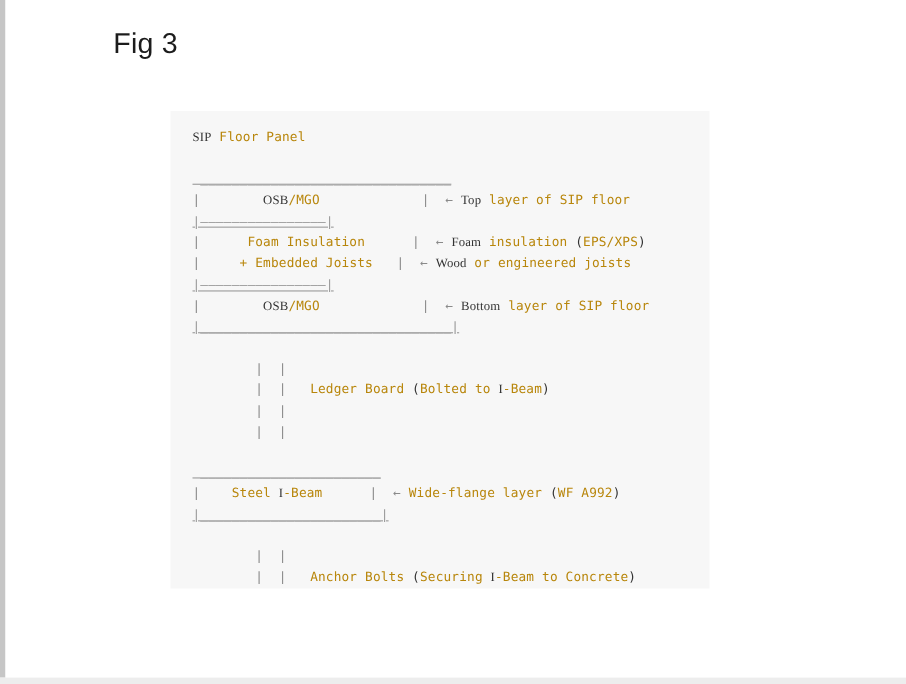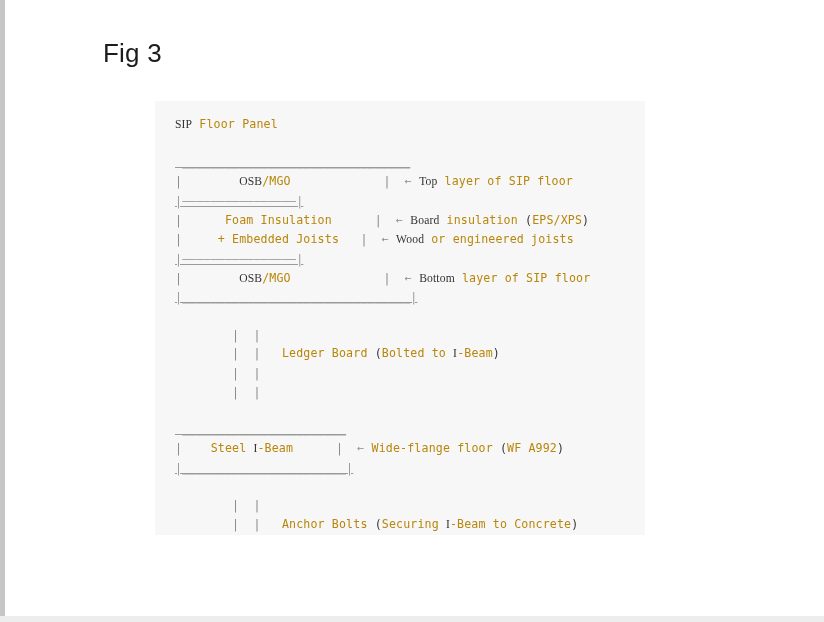--- a/index.html
+++ b/index.html
@@ -45,21 +45,20 @@
 
   .fig-title {
     position: absolute;
     left: 98px;
     top: 22px;
     font-size: 26px;
     font-weight: 400;
     color: #1c1c1c;
     letter-spacing: 0.2px;
     line-height: 34px;
-    margin-top: 14px;
   }
 
   .code-panel {
     position: absolute;
     left: 150px;
     top: 101px;
     width: 490px;
     height: 434px;
     background: #f7f7f7;
     box-sizing: border-box;
@@ -94,33 +93,33 @@
 <div class="page">
 
   <div class="fig-title">Fig 3</div>
 
   <div class="code-panel">
     <pre class="code-block"><span class="tok-kw">SIP</span><span class="tok-str"> Floor Panel</span>
 
 <span class="tok-box"> ________________________________</span>
 <span class="tok-pipe">|</span>        <span class="tok-kw">OSB</span><span class="tok-str">/MGO</span>             <span class="tok-pipe">|</span>  <span class="tok-arr">←</span> <span class="tok-kw">Top</span><span class="tok-str"> layer of SIP floor</span>
 <span class="tok-box">|————————————————|</span>
-<span class="tok-pipe">|</span>      <span class="tok-str">Foam Insulation</span>      <span class="tok-pipe">|</span>  <span class="tok-arr">←</span> <span class="tok-kw">Board</span><span class="tok-str"> insulation </span><span class="tok-pun">(</span><span class="tok-str">EPS/XPS</span><span class="tok-pun">)</span>
+<span class="tok-pipe">|</span>      <span class="tok-str">Foam Insulation</span>      <span class="tok-pipe">|</span>  <span class="tok-arr">←</span> <span class="tok-kw">Foam</span><span class="tok-str"> insulation </span><span class="tok-pun">(</span><span class="tok-str">EPS/XPS</span><span class="tok-pun">)</span>
 <span class="tok-pipe">|</span>     <span class="tok-str">+ Embedded Joists</span>   <span class="tok-pipe">|</span>  <span class="tok-arr">←</span> <span class="tok-kw">Wood</span><span class="tok-str"> or engineered joists</span>
 <span class="tok-box">|————————————————|</span>
 <span class="tok-pipe">|</span>        <span class="tok-kw">OSB</span><span class="tok-str">/MGO</span>             <span class="tok-pipe">|</span>  <span class="tok-arr">←</span> <span class="tok-kw">Bottom</span><span class="tok-str"> layer of SIP floor</span>
 <span class="tok-box">|________________________________|</span>
 
 <span class="tok-pipe">        |  |</span>
 <span class="tok-pipe">        |  |</span>   <span class="tok-str">Ledger Board </span><span class="tok-pun">(</span><span class="tok-str">Bolted to </span><span class="tok-kw">I</span><span class="tok-str">-Beam</span><span class="tok-pun">)</span>
 <span class="tok-pipe">        |  |</span>
 <span class="tok-pipe">        |  |</span>
 
 <span class="tok-box"> _______________________</span>
-<span class="tok-pipe">|</span>    <span class="tok-str">Steel </span><span class="tok-kw">I</span><span class="tok-str">-Beam</span>      <span class="tok-pipe">|</span>  <span class="tok-arr">←</span> <span class="tok-str">Wide-flange floor </span><span class="tok-pun">(</span><span class="tok-str">WF A992</span><span class="tok-pun">)</span>
+<span class="tok-pipe">|</span>    <span class="tok-str">Steel </span><span class="tok-kw">I</span><span class="tok-str">-Beam</span>      <span class="tok-pipe">|</span>  <span class="tok-arr">←</span> <span class="tok-str">Wide-flange layer </span><span class="tok-pun">(</span><span class="tok-str">WF A992</span><span class="tok-pun">)</span>
 <span class="tok-box">|_______________________|</span>
 
 <span class="tok-pipe">        |  |</span>
 <span class="tok-pipe">        |  |</span>   <span class="tok-str">Anchor Bolts </span><span class="tok-pun">(</span><span class="tok-str">Securing </span><span class="tok-kw">I</span><span class="tok-str">-Beam to Concrete</span><span class="tok-pun">)</span>
 <span class="tok-pipe">        |  |</span>
 
 
        
 </pre>
   </div>

